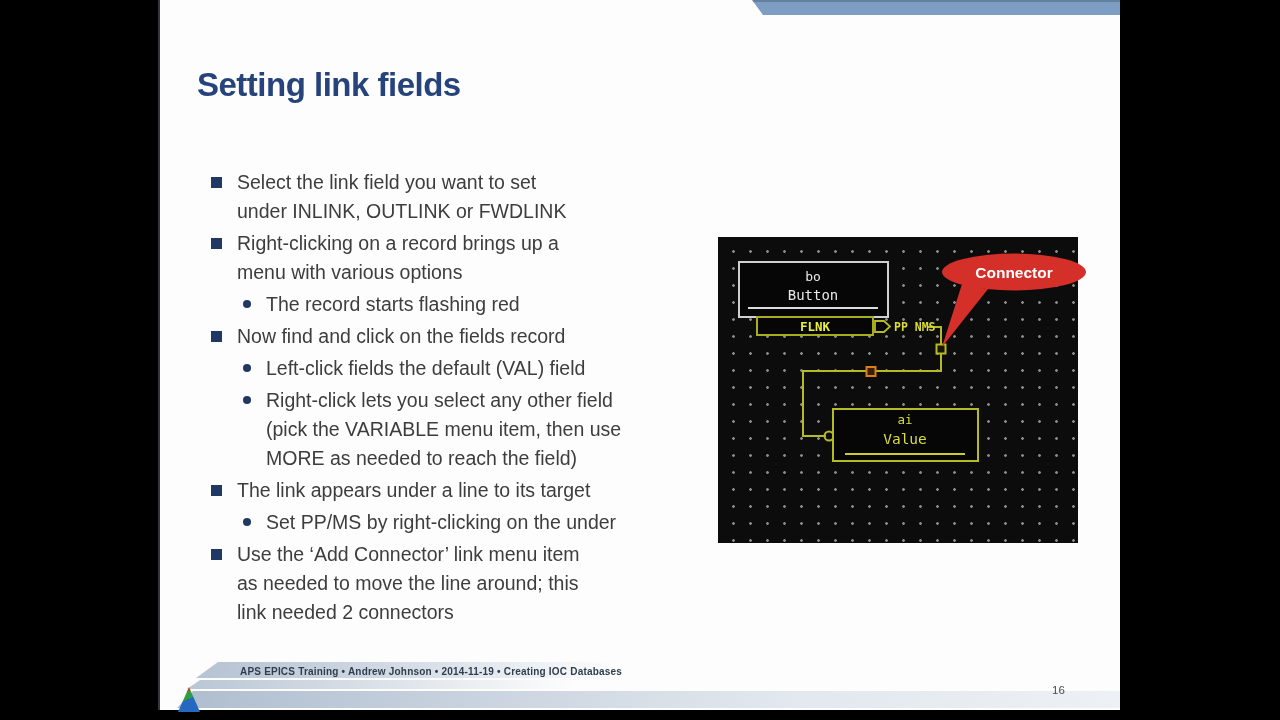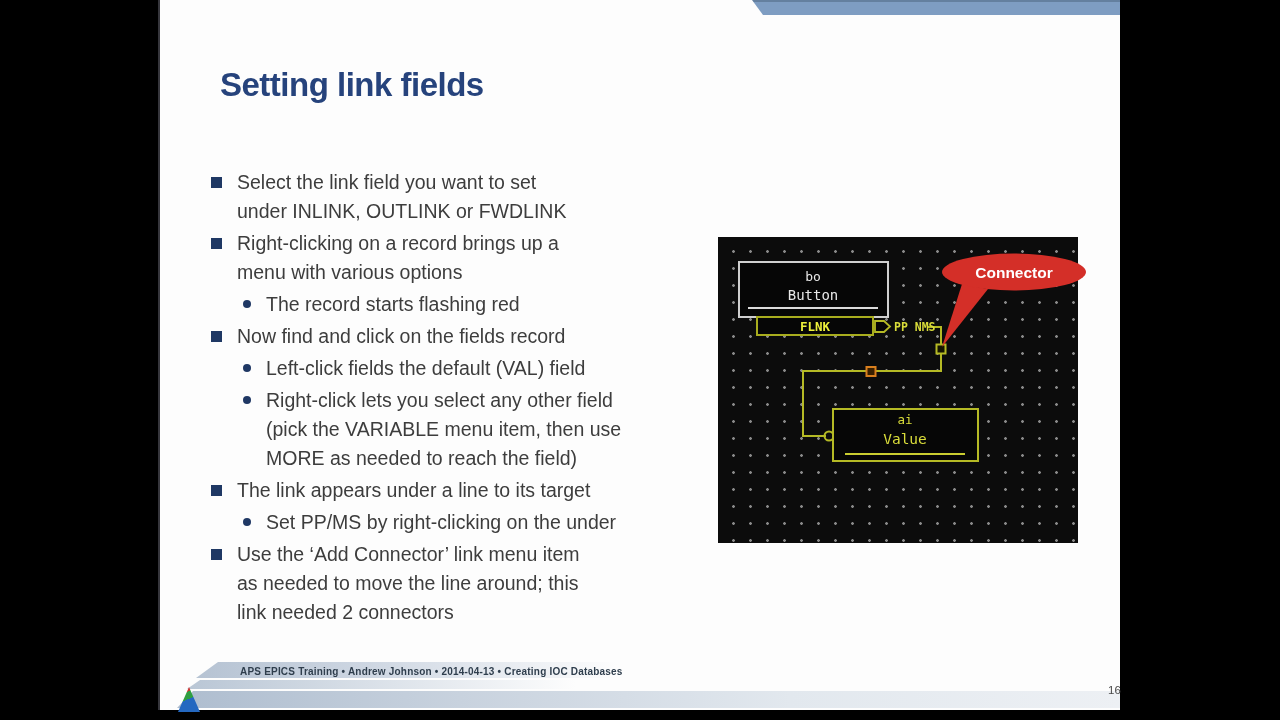--- a/index.html
+++ b/index.html
@@ -11,21 +11,21 @@
     position:absolute;left:158px;top:0;width:962px;height:710px;
     background:#fdfdfd;border-left:2px solid #36363c;box-sizing:border-box;
   }
   
   .top-band{
     position:absolute;left:592px;top:0;width:368px;height:15px;
     background:linear-gradient(to bottom,#64809f 0,#64809f 2px,#7e9dc2 2px);
     clip-path:polygon(0 0,100% 0,100% 100%,11px 100%);
   }
   .title{
-    position:absolute;left:60px;top:66px;
+    position:absolute;left:37px;top:66px;
     font-size:33px;font-weight:bold;color:#26437c;letter-spacing:-0.5px;
   }
   
   .bullets{position:absolute;left:50px;top:168px;width:460px;}
   .bullet{position:relative;font-size:19.5px;line-height:29px;color:#3d3d3d;
     margin-bottom:3px;white-space:pre-line;}
   .bullet.level1{padding-left:27px;}
   .bullet.level2{padding-left:56px;}
   .bullet .marker{position:absolute;display:block;}
   .bullet.level1 .marker{left:1px;top:9px;width:11px;height:11px;background:#1f3864;}
@@ -48,21 +48,21 @@
   .stripe2{left:27px;top:680px;width:540px;height:9px;
     background:linear-gradient(90deg,#b9c6d5 0%,rgba(255,255,255,0) 72%);
     clip-path:polygon(13px 0,100% 0,100% 100%,0 100%);}
   .stripe3{left:17px;top:691px;width:943px;height:17px;
     background:linear-gradient(90deg,#aebdcf 0%,#c8d2de 30%,#e2e8ee 65%,#edf0f4 100%);
     clip-path:polygon(16px 0,100% 0,100% 100%,0 100%);}
   .footer-text{
     position:absolute;left:80px;top:666px;font-size:10px;color:#2f3e4d;
     letter-spacing:0.2px;font-weight:bold;
   }
-  .page-number{position:absolute;left:948px;top:684px;font-size:11.5px;color:#4a4a4a;}
+  .page-number{position:absolute;left:892px;top:684px;font-size:11.5px;color:#4a4a4a;}
   .logo{
     position:absolute;left:18px;top:687px;width:22px;height:25px;
     background:linear-gradient(155deg,#cf3430 26%,#2f9e41 26% 48%,#2468c0 48%);
     clip-path:polygon(50% 0,100% 100%,0 100%);
   }
 </style>
 </head>
 <body>
 
 <div class="slide">
@@ -127,16 +127,16 @@
   <svg class="callout" viewBox="0 0 172 106">
     <polygon points="32,38 58,43 12,101" fill="#d42f28"></polygon>
     <ellipse cx="84" cy="26" rx="72" ry="18.5" fill="#d42f28"></ellipse>
     <text x="84" y="32" fill="#ffffff" font-size="15.5" font-weight="bold" text-anchor="middle">Connector</text>
   </svg>
 
   <div class="stripe stripe1"></div>
   <div class="stripe stripe2"></div>
   <div class="stripe stripe3"></div>
   <div class="logo"></div>
-  <div class="footer-text">APS EPICS Training • Andrew Johnson • 2014-04-13 • Creating IOC Databases</div>
+  <div class="footer-text">APS EPICS Training • Andrew Johnson • 2014-11-19 • Creating IOC Databases</div>
   <div class="page-number">16</div>
 
 </div>
 
 </body></html>

